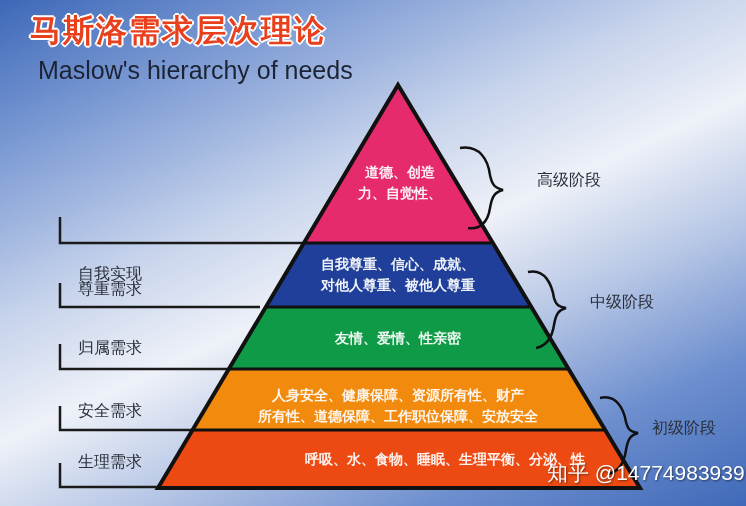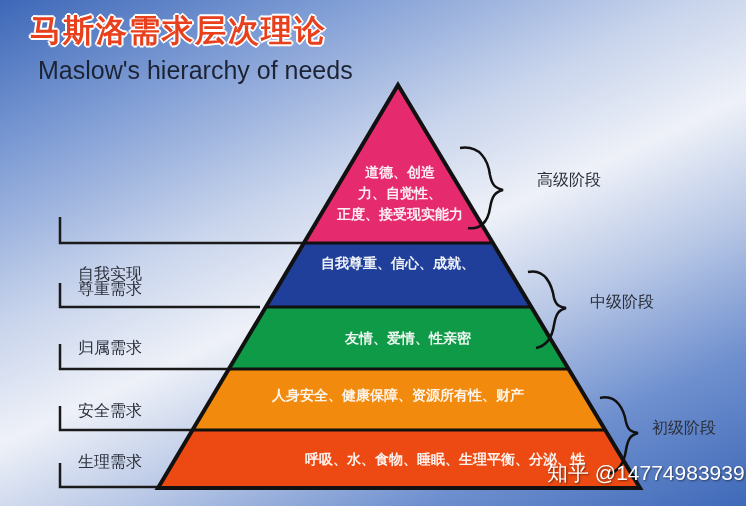--- a/index.html
+++ b/index.html
@@ -55,30 +55,31 @@
   <g stroke="#111" stroke-width="2.5" fill="none">
     <path d="M460,148 C480,145 488,160 490,175 C492,185 495,188 503,190 C495,192 492,196 490,208 C488,222 480,230 468,228"></path>
     <path d="M528,272 C545,268 552,285 554,298 C556,305 559,307 566,308 C559,310 556,313 554,325 C552,338 546,346 536,348"></path>
     <path d="M600,398 C617,394 624,410 626,422 C628,430 631,432 638,433 C631,435 628,438 626,450 C624,464 618,472 608,474"></path>
   </g>
 </svg>
 
 <div class="layer-text" style="left:320px; top:162px; width:160px;">
   <div>道德、创造</div>
   <div>力、自觉性、</div>
-  <div>正度、接受现实能力</div>
 </div>
-<div class="layer-text" style="left:290px; top:254px; width:216px;font-family:Liberation Mono, monospace;">
+<div class="layer-text" style="left:290px; top:254px; width:216px;">
   <div>自我尊重、信心、成就、</div>
+  <div>对他人尊重、被他人尊重</div>
 </div>
-<div class="layer-text" style="left:300px; top:328px; width:216px;">
+<div class="layer-text" style="left:290px; top:328px; width:216px;">
   <div>友情、爱情、性亲密</div>
 </div>
 <div class="layer-text" style="left:218px; top:385px; width:360px;">
   <div>人身安全、健康保障、资源所有性、财产</div>
+  <div>所有性、道德保障、工作职位保障、安放安全</div>
 </div>
 <div class="layer-text" style="left:205px; top:449px; width:380px;text-align:right;">
   <div>呼吸、水、食物、睡眠、生理平衡、分泌、性</div>
 </div>
 
 <div class="need-label" style="left:78px; top:216px;margin-top:48px;">自我实现</div>
 <div class="need-label" style="left:78px; top:279px;">尊重需求</div>
 <div class="need-label" style="left:78px; top:338px;">归属需求</div>
 <div class="need-label" style="left:78px; top:401px;font-family:Liberation Serif, serif;">安全需求</div>
 <div class="need-label" style="left:78px; top:452px;">生理需求</div>

